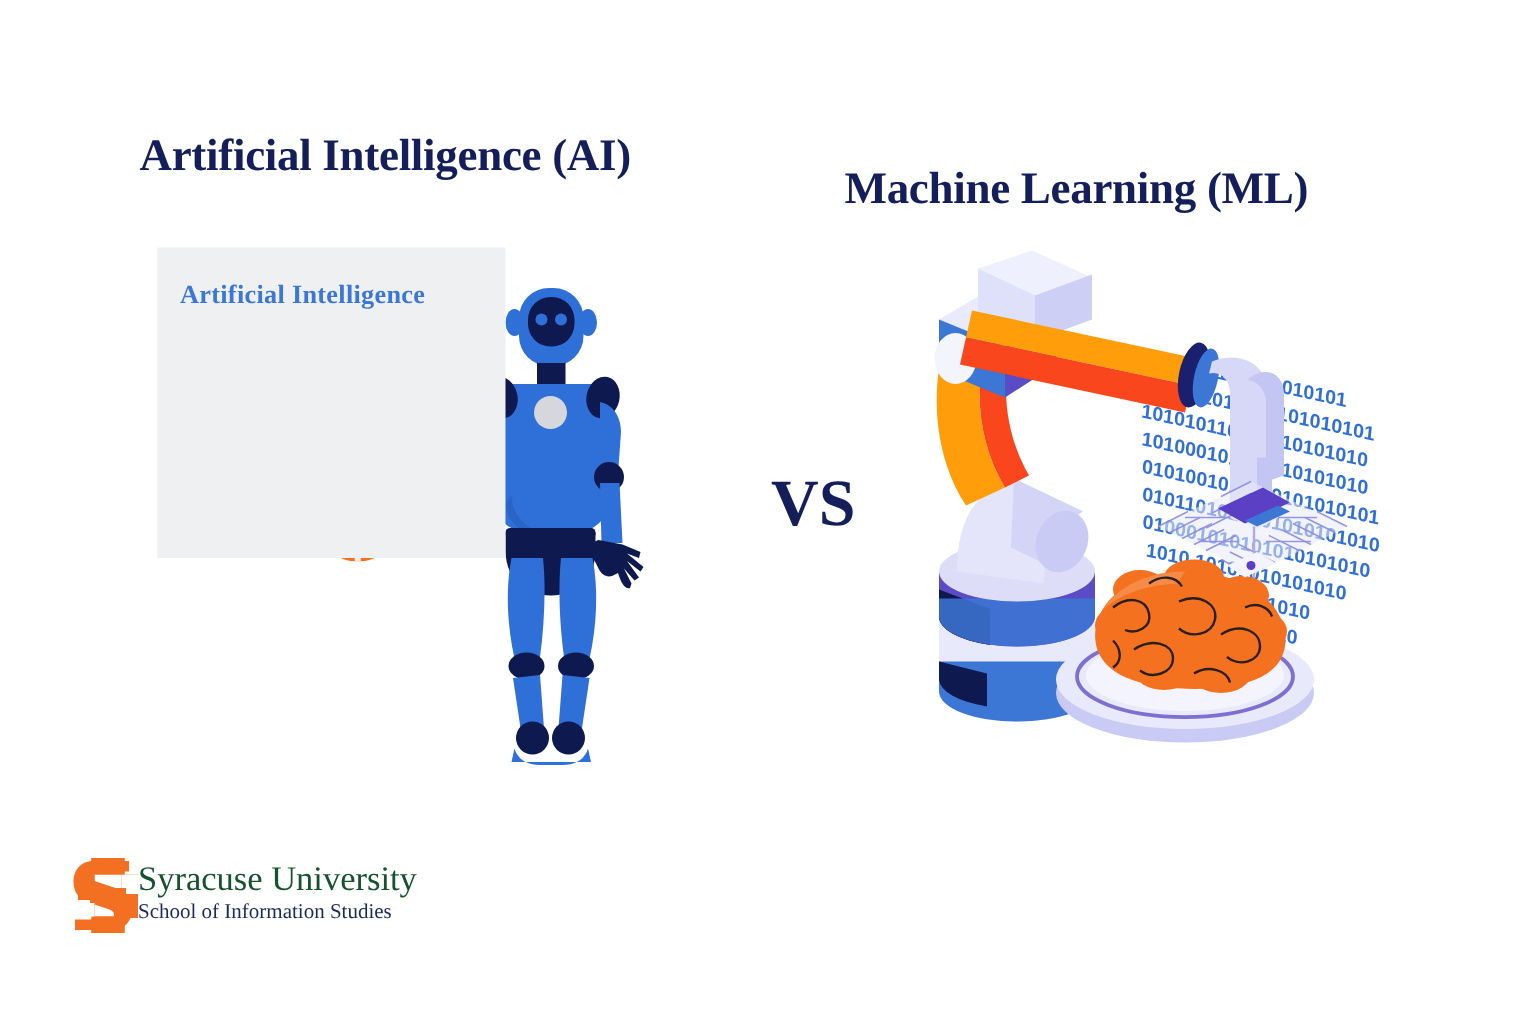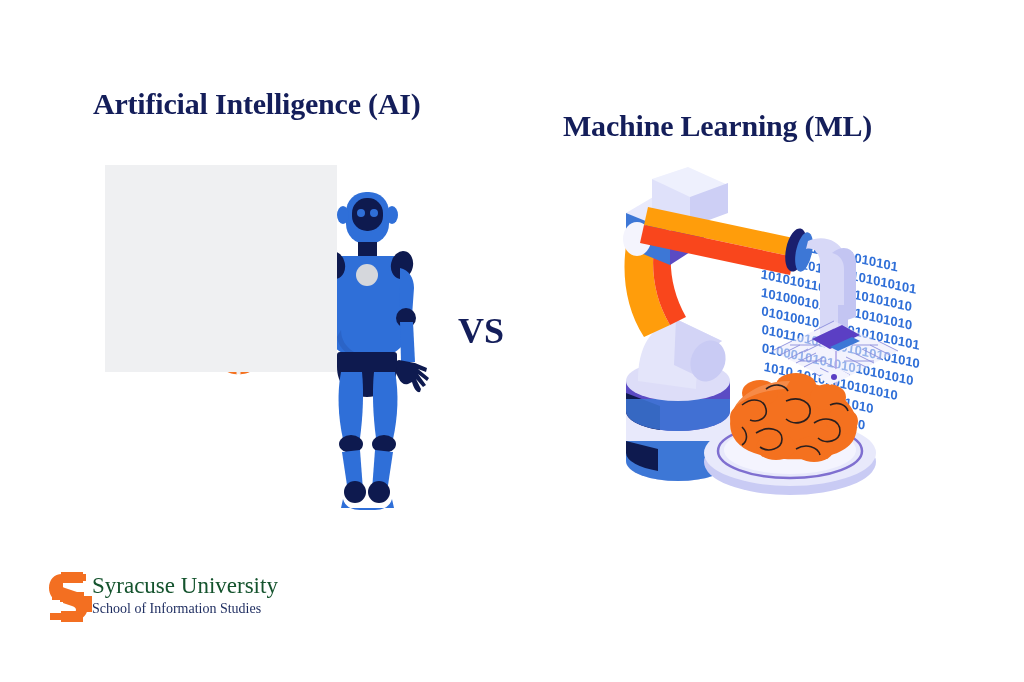--- a/index.html
+++ b/index.html
@@ -23,25 +23,25 @@
     font-size: 30px;
     color: #141e5a;
     letter-spacing: -0.2px;
     white-space: nowrap;
   }
   #title-ai   { left: 93px;  top: 87px; }
   #title-ml   { left: 563px; top: 87px; margin-top: 22px; }
 
   .vs-label {
     position: absolute;
-    left: 458px;
+    left: 514px;
     top: 310px;
     font-family: "Liberation Serif", serif;
     font-weight: bold;
-    font-size: 36px;
+    font-size: 44px;
     color: #141e5a;
     letter-spacing: 0px;
     text-align: right;
   }
 
   
   #ai-illustration {
     position: absolute;
     left: 0; top: 0;
     width: 470px; height: 540px;
@@ -97,20 +97,21 @@
     white-space: nowrap;
   }
   svg { display: block; overflow: visible; }
 </style>
 </head>
 <body>
 
 <div id="ai-illustration">
 
   <div class="ai-panel"></div>
+  <div class="ai-panel-label">Artificial Intelligence</div>
 
   <svg width="470" height="540" viewBox="0 0 470 540">
 
     <g stroke="#3d77d6" stroke-width="2" fill="none">
       <path d="M126 233 H196 L225 262"></path>
       <path d="M126 293 H222"></path>
       <path d="M126 353 H196 L226 322"></path>
     </g>
     <g fill="#3d77d6">
       <circle cx="126" cy="233" r="4.5"></circle>

